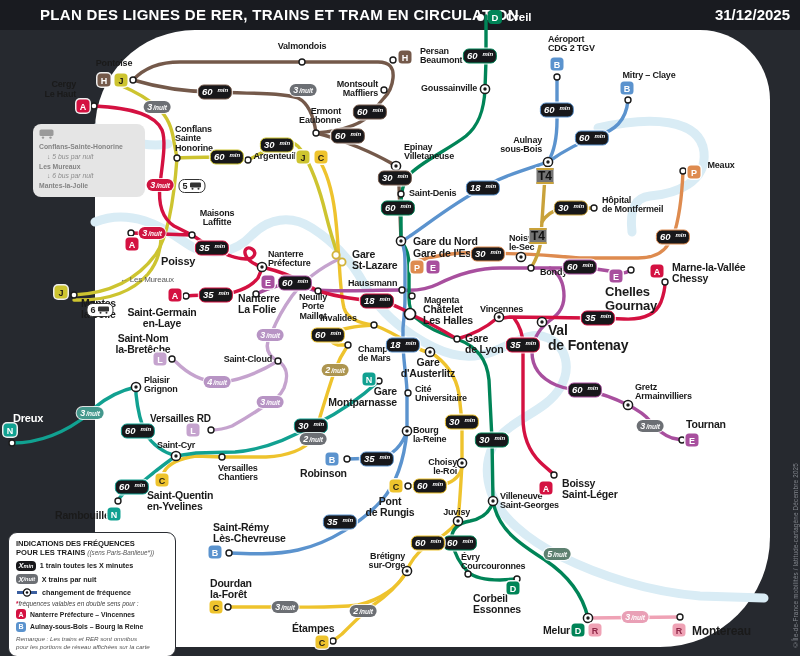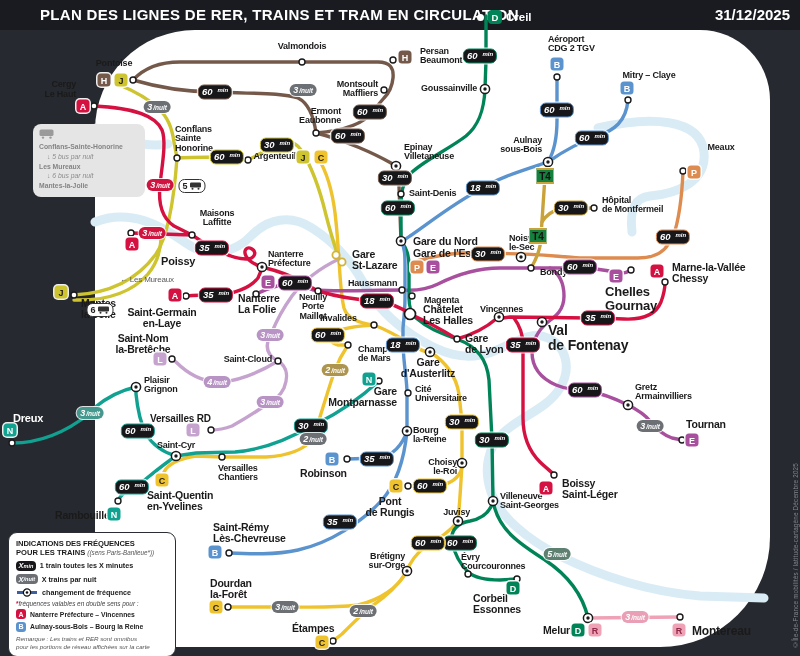--- a/index.html
+++ b/index.html
@@ -9,21 +9,21 @@
   #hdr .title{position:absolute;left:40px;top:6px;font-size:15px;font-weight:800;color:#fff;letter-spacing:.3px;white-space:nowrap}
   #hdr .date{position:absolute;right:10px;top:6px;font-size:15px;font-weight:800;color:#fff}
   #creil{position:absolute;left:477px;top:10px;display:flex;align-items:center;gap:4px;z-index:6}
   #creil .cdot{width:7px;height:7px;border-radius:50%;background:#fff}
   #creil .clb{width:14px;height:14px;border-radius:4px;background:#008457;color:#fff;font-size:9.5px;font-weight:700;display:flex;align-items:center;justify-content:center}
   #creil .cname{color:#fff;font-weight:700;font-size:11.5px}
   #net{position:absolute;left:0;top:0;z-index:3;pointer-events:none}
   #ovl{position:absolute;left:0;top:0;width:800px;height:656px;z-index:4}
   .lbl{position:absolute;white-space:nowrap;line-height:1.1;letter-spacing:-.2px;color:#1a1a1a;font-weight:700}
   .lb{position:absolute;width:13px;height:13px;border-radius:3.5px;color:#fff;font-size:9px;font-weight:700;display:flex;align-items:center;justify-content:center;box-shadow:0 0 0 1.5px rgba(255,255,255,.92);transform:translate(-50%,-50%)}
-  .t4b{position:absolute;width:17px;height:12px;background:#15803d;border-top:2.2px solid #c9a23a;border-bottom:2.2px solid #c9a23a;color:#111;font-size:10px;font-weight:700;display:flex;align-items:center;justify-content:center;transform:translate(-50%,-50%);box-shadow:0 0 0 1px rgba(255,255,255,.9)}
+  .t4b{position:absolute;width:17px;height:12px;background:#737373;border-top:2.2px solid #c9a23a;border-bottom:2.2px solid #c9a23a;color:#111;font-size:12px;font-weight:700;display:flex;align-items:center;justify-content:center;transform:translate(-50%,-50%);box-shadow:0 0 0 1px rgba(255,255,255,.9)}
   .fq{position:absolute;background:#17171a;color:#fff;border-radius:6px;padding:0 3px;height:13px;display:flex;align-items:baseline;gap:5px;font-style:italic;font-weight:700;transform:translate(-50%,-50%);box-shadow:0 0 0 1px rgba(255,255,255,.85);white-space:nowrap}
   .fq .v{font-size:9.5px;line-height:12px}
   .fq .u{font-size:6px;position:relative;top:-3px}
   .nt{position:absolute;color:#fff;border-radius:6px;padding:0 3.5px;height:12px;display:flex;align-items:center;font-style:italic;font-weight:700;transform:translate(-50%,-50%);box-shadow:0 0 0 1px rgba(255,255,255,.85);white-space:nowrap}
   .nt .v{font-size:9px}
   .nt .u{font-size:6.5px;margin-left:1px}
   .bb{position:absolute;background:#fff;border:1.3px solid #333;border-radius:6px;height:12px;padding:0 3px;display:flex;align-items:center;gap:2px;font-size:9px;font-weight:700;color:#222;transform:translate(-50%,-50%)}
   #bus-note{position:absolute;left:33px;top:124px;width:100px;background:#e5e5e5;border-radius:8px;padding:5px 6px 6px;color:#8d8d8d;font-size:6.8px;line-height:1.45;z-index:4}
   #bus-note .st{font-weight:700;color:#848484}
   #bus-note .fr{font-style:italic;padding-left:8px}
@@ -277,21 +277,21 @@
     <div class="lbl" style="font-size: 9px; font-weight: 700; top: 83.5px; right: 323px; text-align: center;">
       <div>Goussainville</div>
     </div>
     <div class="lbl" style="font-size: 9px; font-weight: 700; top: 34.5px; left: 548px;">
       <div>Aéroport</div>
       <div>CDG 2 TGV</div>
     </div>
     <div class="lbl" style="font-size: 9px; font-weight: 700; top: 70.5px; left: 649px; transform: translateX(-50%); text-align: center;">
       <div>Mitry – Claye</div>
     </div>
-    <div class="lbl" style="font-size: 9px; font-weight: 700; top: 143px; left: 697px; transform: translateX(-50%); text-align: center; margin-left: 24px;">
+    <div class="lbl" style="font-size: 9px; font-weight: 700; top: 161px; left: 697px; transform: translateX(-50%); text-align: center; margin-left: 24px;">
       <div>Meaux</div>
     </div>
     <div class="lbl" style="font-size: 9px; font-weight: 700; top: 106.5px; right: 459px; text-align: right;">
       <div>Ermont</div>
       <div>Eaubonne</div>
     </div>
     <div class="lbl" style="font-size: 9px; font-weight: 700; top: 142.5px; left: 404px;">
       <div>Epinay</div>
       <div>Villetaneuse</div>
     </div>

